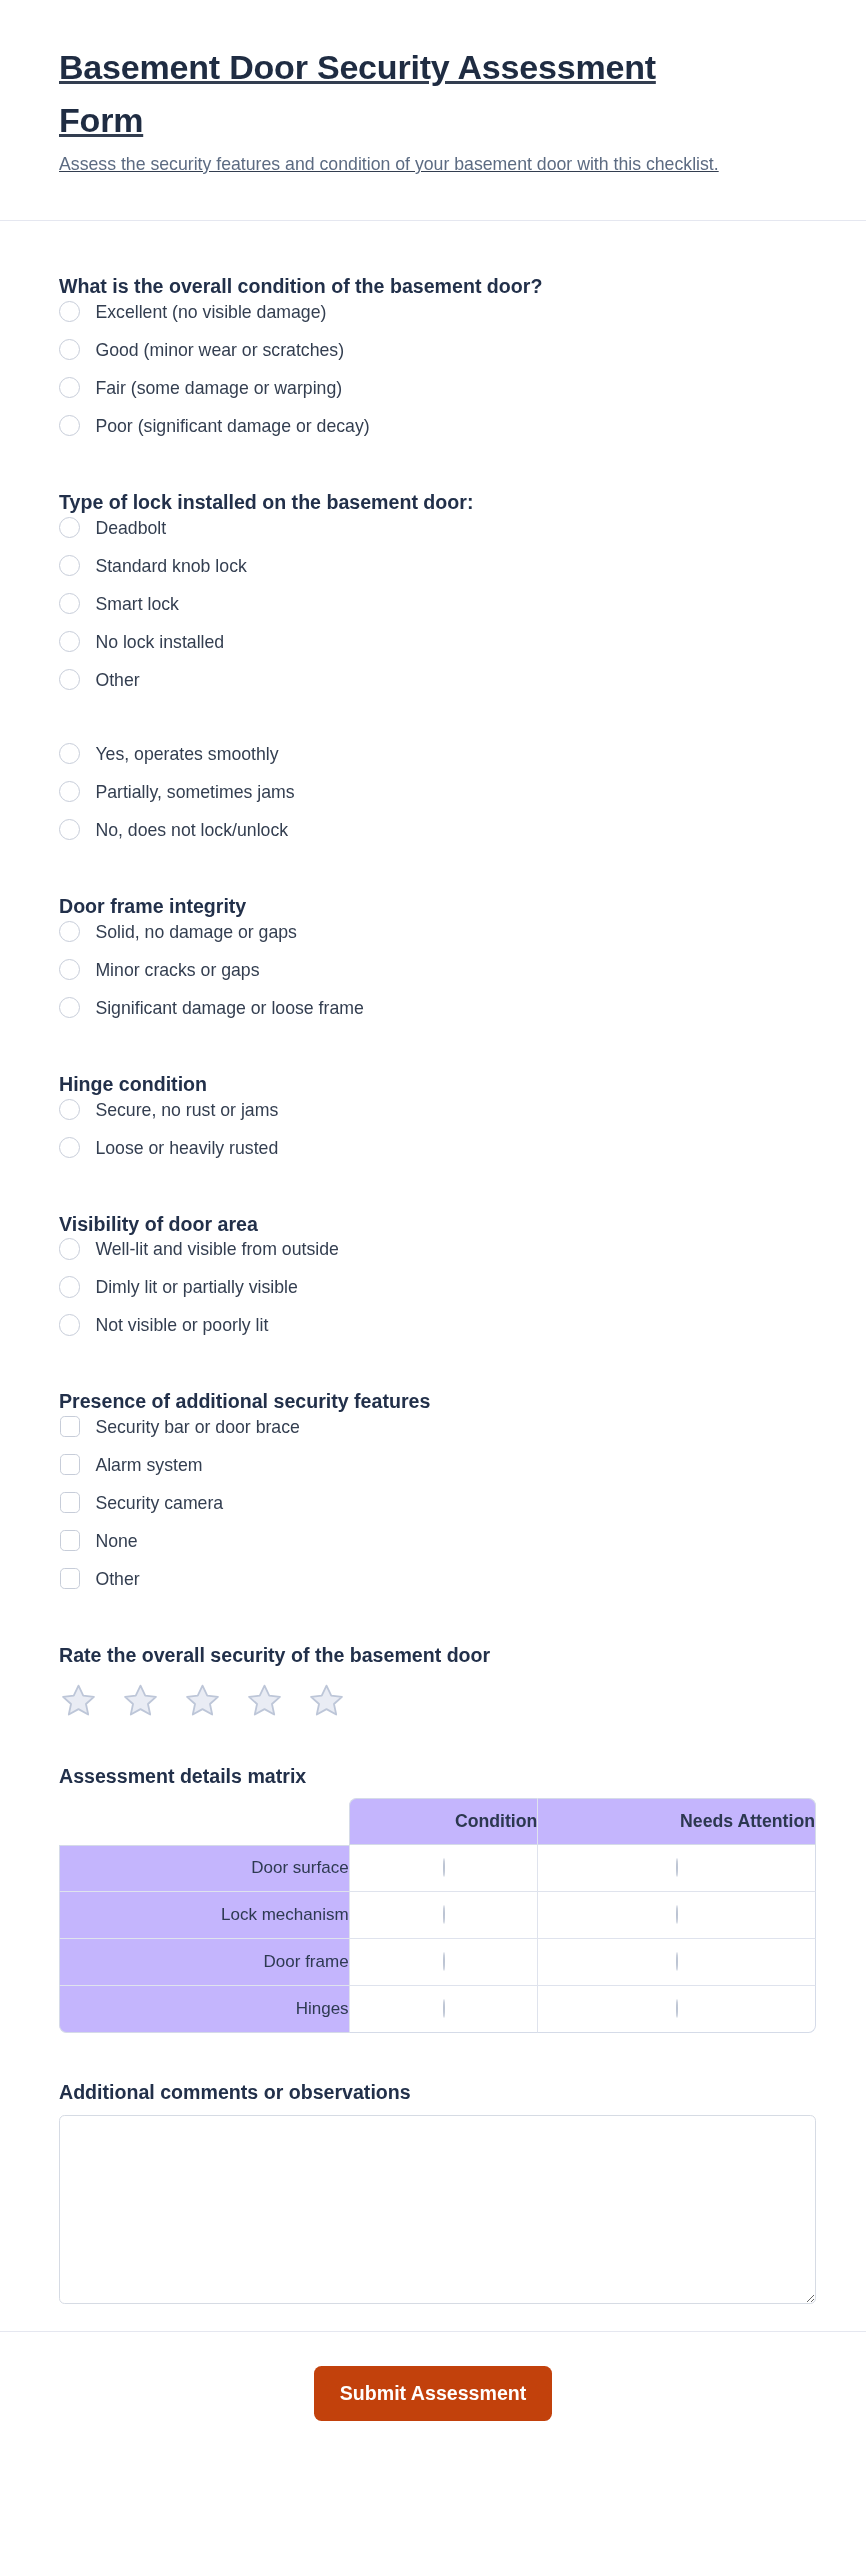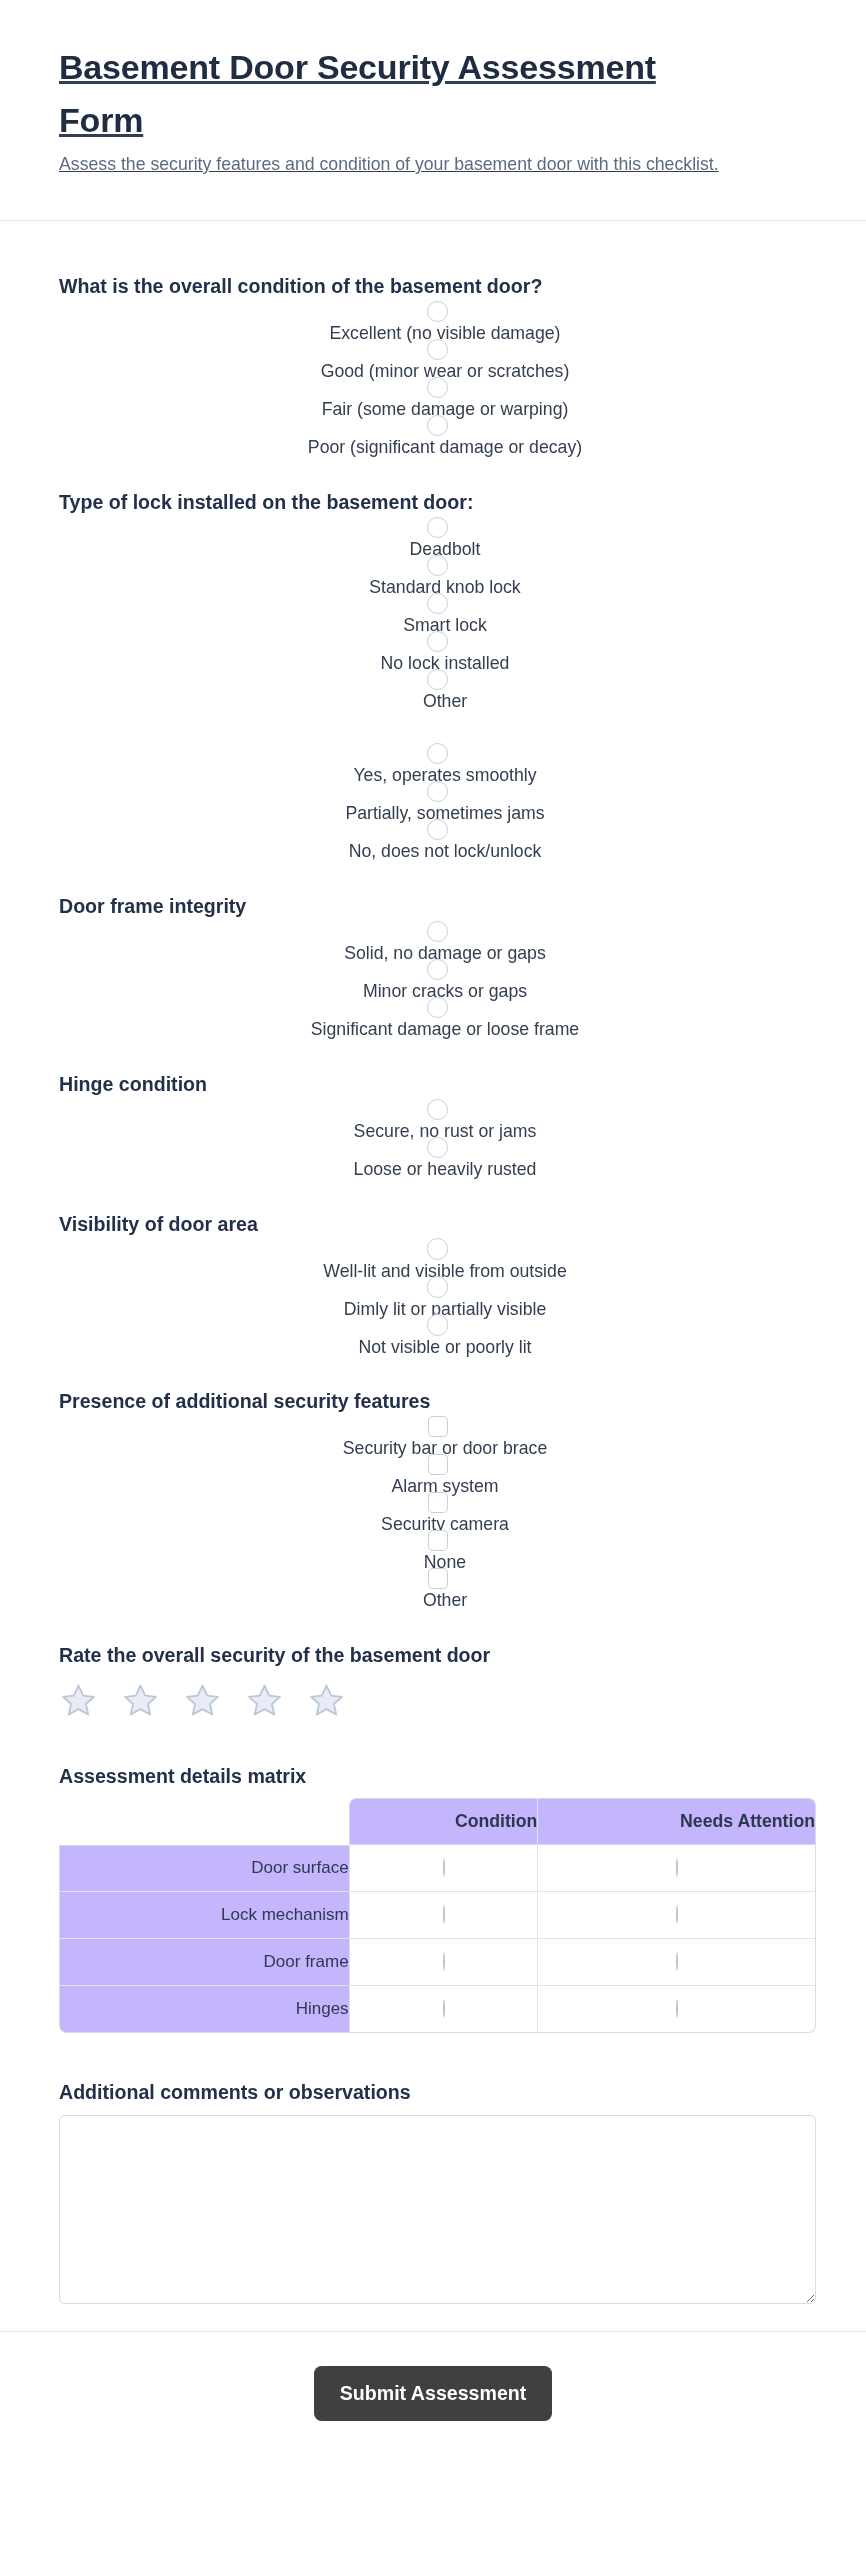--- a/index.html
+++ b/index.html
@@ -24,21 +24,21 @@
   
   .main { padding: 52px 50px 0 59px; }
   .qblock { margin-bottom: 36px; }
   .qblock.rating-block { margin-bottom: 42px; }
   .qblock.matrix-block { margin-bottom: 46px; }
   .qblock.comments-block { margin-bottom: 0; }
   .qlabel {
     font-size: 19.6px; line-height: 26px; font-weight: 600;
     color: #22304a; margin-bottom: 1.9px; display: block;
   }
-  .opt-row { display: flex; align-items: center; height: 38px; cursor: pointer; flex-direction: column; }
+  .opt-row { display: flex; align-items: flex-start; height: 38px; cursor: pointer; }
   .radio-circle {
     width: 21.4px; height: 21.4px; flex: none;
     border: 1.4px solid #c7cdd9; border-radius: 50%; background: #fff;
   }
   .checkbox-square {
     width: 20.5px; height: 20.5px; flex: none; margin-left: 0.9px;
     border: 1.4px solid #c7cdd9; border-radius: 4.7px; background: #fff;
   }
   .opt-text { margin-left: 15px; font-size: 17.7px; line-height: 22.4px; color: #333e50; }
   
@@ -77,21 +77,21 @@
     display: block; width: 757px; height: 189px; margin-top: 10.2px;
     border: 0.9px solid #d6dbe4; border-radius: 5.6px; resize: vertical;
     font-family: inherit; font-size: 17.7px; color: #333e50; padding: 11.2px 13px;
     outline: none; background: #fff;
   }
   
   .bottom-divider { border: none; border-top: 0.9px solid #e5e7f0; margin-top: 27px; }
   .footer { padding: 34px 0 45px; }
   .submit-btn {
     display: block; margin: 0 auto; height: 55px; min-width: 210px; padding: 0 26px;
-    background: #404040; color: #ffffff; font-family: inherit;
+    background: #c2410c; color: #ffffff; font-family: inherit;
     font-size: 19.6px; font-weight: 700; border: none; border-radius: 7.5px; cursor: pointer;
   }
 </style>
 </head>
 <body>
 
 <div class="header">
   <h1 class="form-title">Basement Door Security Assessment Form</h1>
   <p class="form-desc">Assess the security features and condition of your basement door with this checklist.</p>
 </div>

